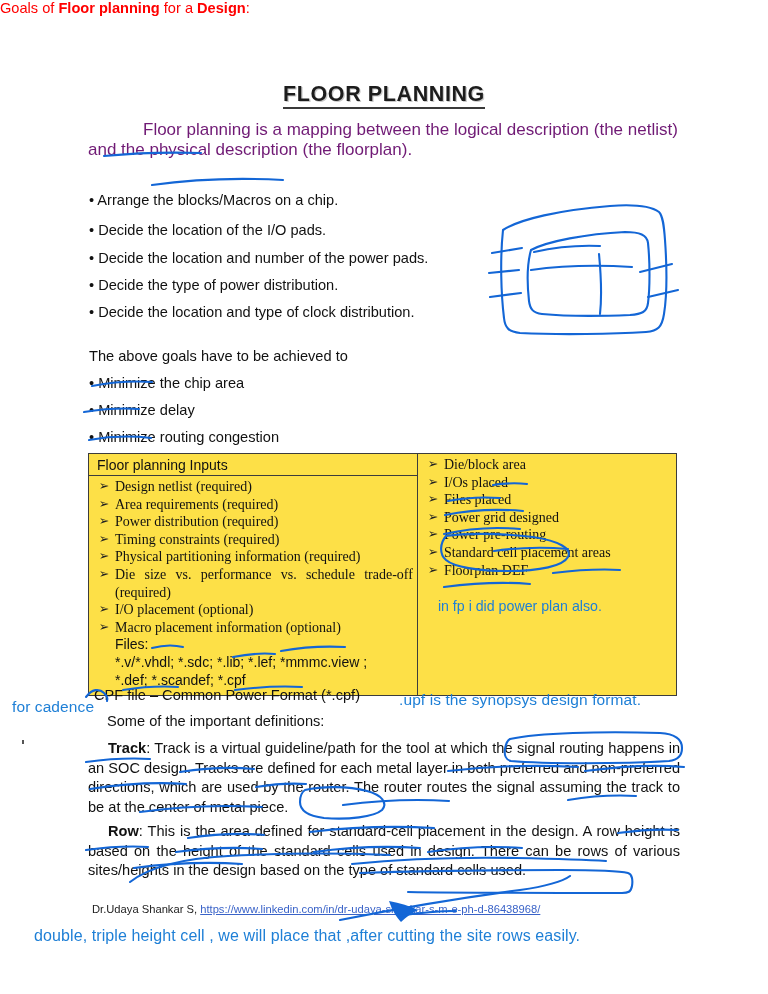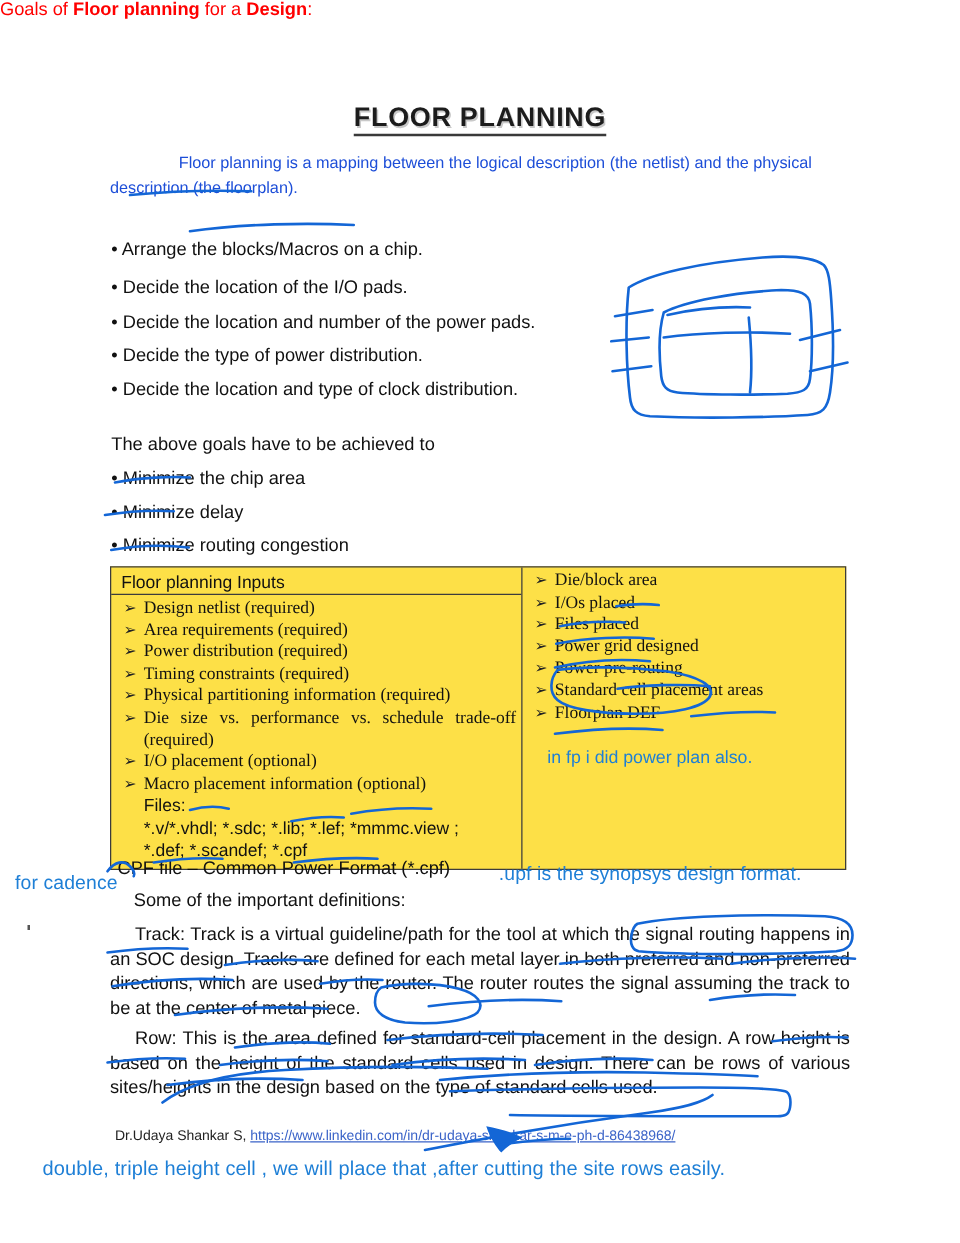--- a/index.html
+++ b/index.html
@@ -45,23 +45,23 @@
     color: #1c1c1c;
     text-shadow: 1.2px 1.2px 0 #c9c9c9;
   }
   .title span {
     border-bottom: 2px solid #3a3a3a;
     padding-bottom: 1px;
   }
 
   .para {
     position: absolute;
-    font-size: 13px;
+    font-size: 17px;
     line-height: 20px;
-    color: #1d4ed8;
+    color: #701a75;
   }
 
   .intro {
     left: 88px;
     top: 120px;
     width: 592px;
     text-indent: 55px;
     text-align: left;
   }
 
@@ -172,21 +172,21 @@
   }
   .def-para {
     position: absolute;
     left: 88px;
     width: 592px;
     font-size: 14.6px;
     line-height: 19.6px;
     color: #111;
     text-align: justify;
   }
-  .def-para .lead { font-weight: normal; }
+  .def-para .lead { font-weight: bold; }
   .def-track { top: 739px; text-indent: 20px; }
   .def-row   { top: 822px; text-indent: 20px; }
 
   .footer {
     position: absolute;
     left: 92px;
     top: 903px;
     font-size: 11.2px;
     color: #222;
   }

